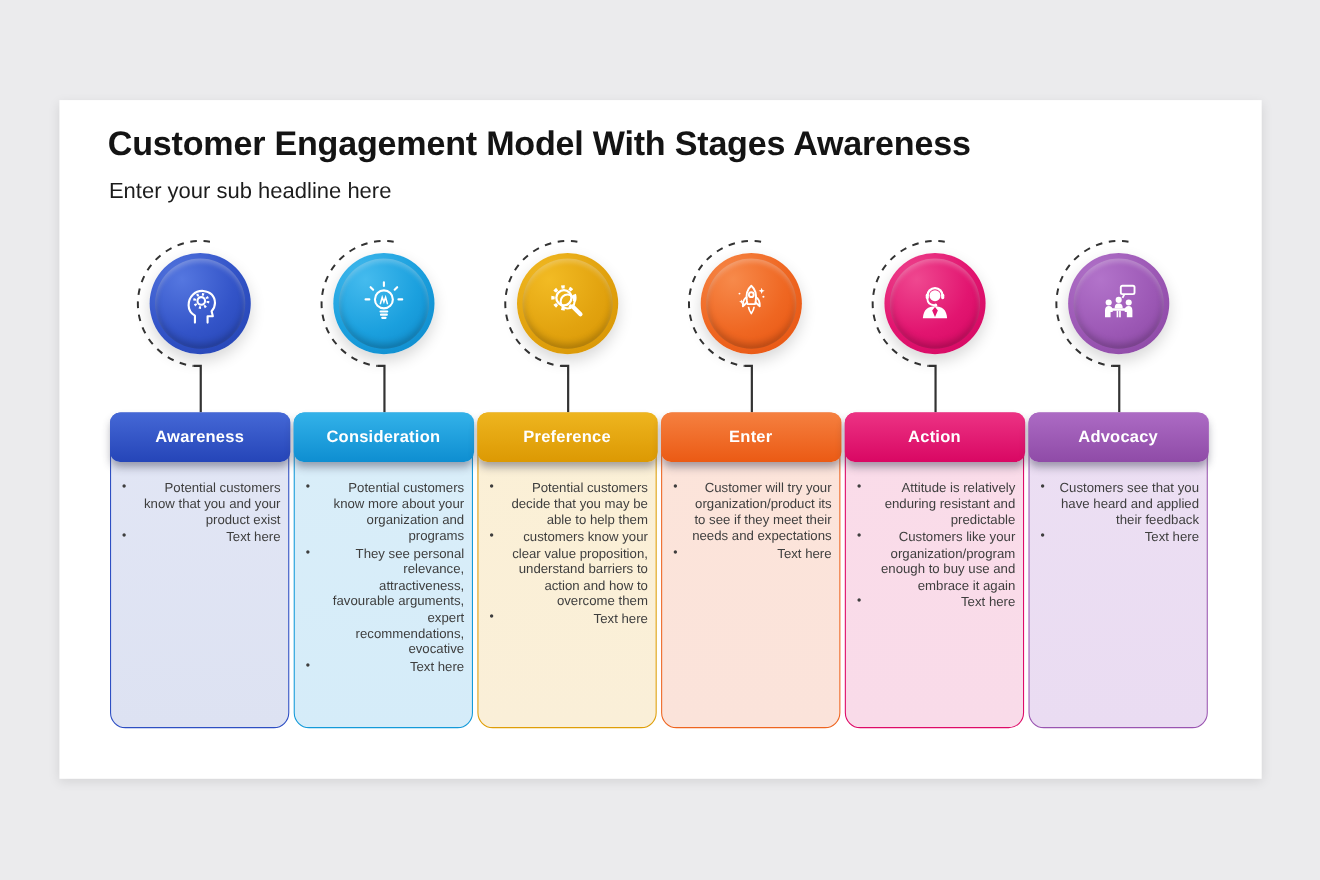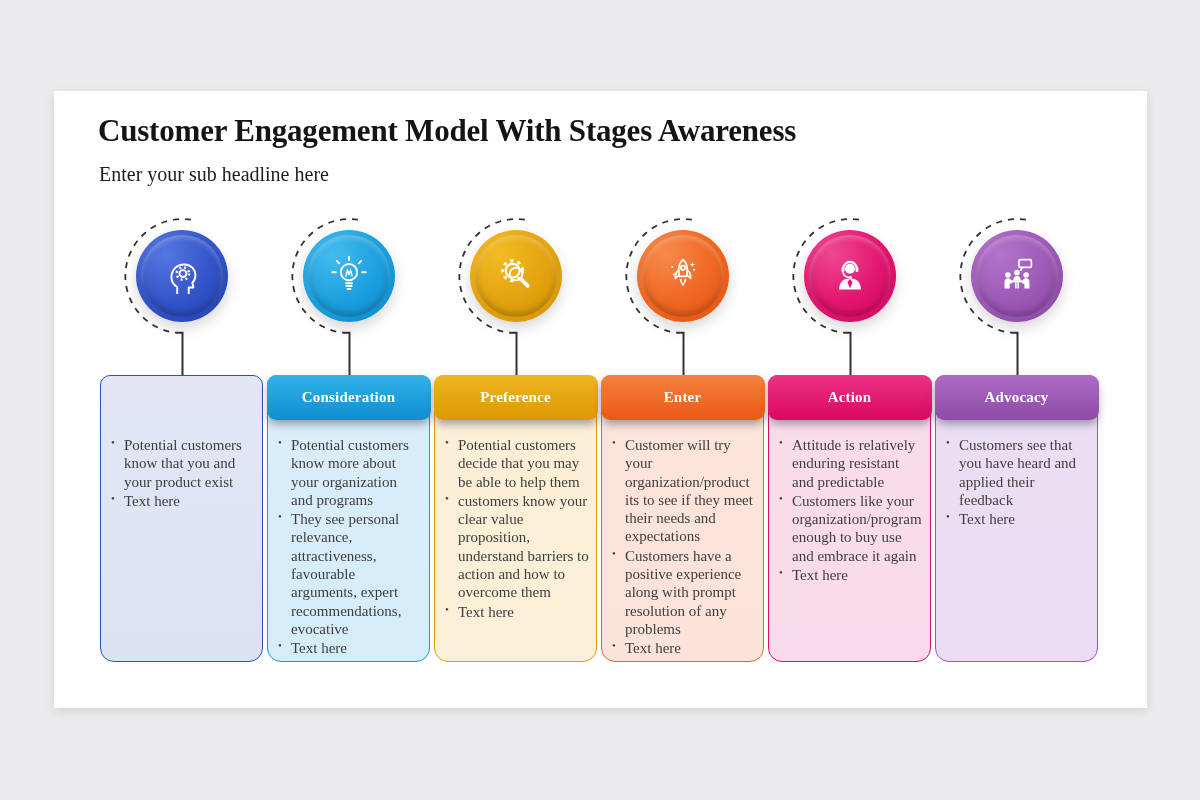--- a/index.html
+++ b/index.html
@@ -1,18 +1,18 @@
 <!DOCTYPE html>
 <html><head>
 <meta charset="utf-8">
 <title>Customer Engagement Model</title>
 <style>
   * { margin:0; padding:0; box-sizing:border-box; }
   html,body { width:1200px; height:800px; font-family:"Liberation Sans", sans-serif; }
-  .canvas { position:relative; width:1200px; height:800px; background:var(--page-bg,#ebebed); overflow:hidden;font-family:Liberation Serif, serif; }
+  .canvas { position:relative; width:1200px; height:800px; background:var(--page-bg,#ebebed); overflow:hidden; }
   .slide { position:absolute; left:54px; top:91px; width:1093px; height:617px;
            background:var(--slide-bg,#ffffff); box-shadow:0 3px 10px rgba(0,0,0,.10); }
 
   .title { position:absolute; left:44px; top:22px; font-size:31px; font-weight:600;
            color:#141414; letter-spacing:-0.2px; }
   .subtitle { position:absolute; left:45px; top:72px; font-size:20px; color:#1c1c1c; }
 
   .stages { position:absolute; left:46px; right:49px; top:120px; display:flex; gap:4px; }
   .stage { flex:1; min-width:0; }
 
@@ -34,21 +34,21 @@
   .card { position:relative; height:287px; border:1.5px solid var(--border);
           border-radius:10px 10px 14px 14px;
           background:linear-gradient(180deg, var(--body-top), var(--body-bottom)); }
   .card-header { position:absolute; left:-1.5px; right:-1.5px; top:-1.5px; height:45px;
           border-radius:9px; display:flex; align-items:center; justify-content:center;
           background:linear-gradient(180deg, var(--head-light), var(--head-dark));
           box-shadow:0 5px 8px -1px rgba(55,55,80,.45); }
   .card-header span { color:#fff; font-size:15px; font-weight:bold; letter-spacing:.2px; }
   .bullets { list-style:none; padding:60px 7px 8px 8px; }
   .bullets li { position:relative; padding-left:15px; margin-bottom:1px;
-          font-size:15px; line-height:1.22; color:#3e3e3e; }
+          font-size:12px; line-height:1.22; color:#3e3e3e;text-align:right; }
   .bullets li::before { content:"•"; position:absolute; left:2px; top:0; font-size:11px; color:#3e3e3e; }
 </style>
 </head>
 <body>
 
 <div class="canvas" style="--page-bg: #ebebed; --connector: #333333;">
   <div class="slide" style="--slide-bg: #ffffff;">
     <h1 class="title">Customer Engagement Model With Stages Awareness</h1>
     <p class="subtitle">Enter your sub headline here</p>
 
@@ -62,20 +62,23 @@
           </svg>
           <div class="bubble">
             <svg viewBox="0 0 48 48" fill="none" stroke="#fff" stroke-width="2" stroke-linecap="round" stroke-linejoin="round">
               <path d="M19 42 v-6.5 C15 33 13 29.5 13 25.5 C13 17.5 19 11.5 27 12 C33.5 12.4 38 17 38 23.5 C38 26.8 36.7 29.3 34.8 31.3 L36 36 h-5 v6"></path>
               <circle cx="25" cy="21.5" r="3.6"></circle>
               <circle cx="25" cy="21.5" r="6.4" stroke-width="2.6" stroke-dasharray="2 3.1" stroke-linecap="butt"></circle>
             </svg>
           </div>
         </div>
         <div class="card">
+          <div class="card-header">
+            <span>Awareness</span>
+          </div>
           <ul class="bullets">
             <li>Potential customers know that you and your product exist</li>
             <li>Text here</li>
           </ul>
         </div>
       </section>
 
       <section class="stage" style="--head-light: #33b2e9; --head-dark: #0e8ed1; --border: #149ad9; --body-top: #daeef9; --body-bottom: #d5ecf9; --circle-light: #45bbee; --circle-mid: #1ba0de; --circle-dark: #0b85c8;">
         <div class="graphic">
           <svg class="arc-svg" viewBox="0 0 140 164">
@@ -149,21 +152,20 @@
               <circle cx="12.8" cy="14.5" r="0.9" fill="#fff" stroke="none"></circle>
             </svg>
           </div>
         </div>
         <div class="card">
           <div class="card-header">
             <span>Enter</span>
           </div>
           <ul class="bullets">
             <li>Customer will try your organization/product its to see if they meet their needs and expectations</li>
-            <li>Customers have a positive experience along with prompt resolution of any problems</li>
             <li>Text here</li>
           </ul>
         </div>
       </section>
 
       <section class="stage" style="--head-light: #ec3384; --head-dark: #d90763; --border: #de0b68; --body-top: #fadce9; --body-bottom: #f9dbe9; --circle-light: #ef4890; --circle-mid: #e21570; --circle-dark: #d1045e;">
         <div class="graphic">
           <svg class="arc-svg" viewBox="0 0 140 164">
             <path class="dash" d="M78.9 8.7 A57 57 0 1 0 64 121.7"></path>
             <path class="conn" d="M64 121.7 L70.5 121.7 L70.5 164"></path>

